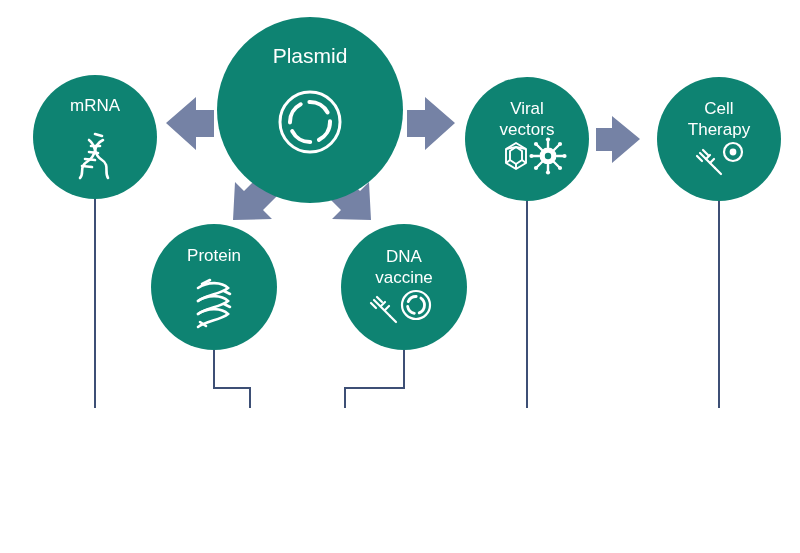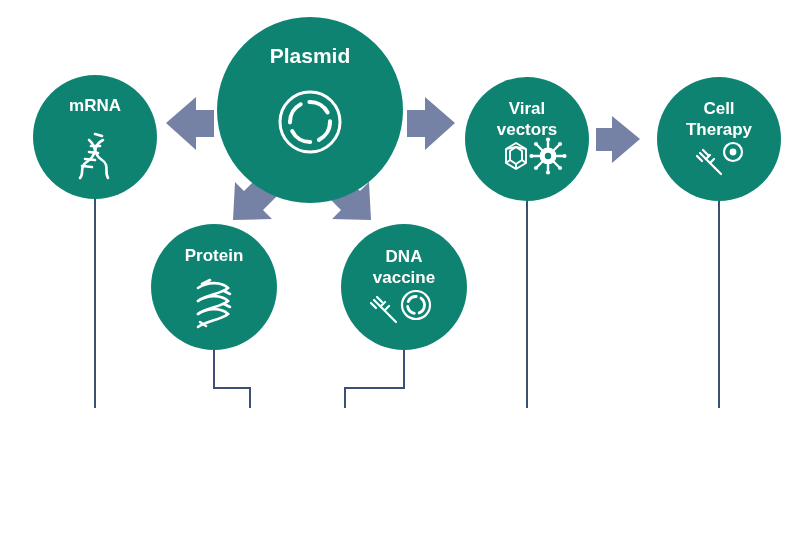--- a/index.html
+++ b/index.html
@@ -9,21 +9,20 @@
   }
   body {
     font-family: "Liberation Sans", sans-serif;
   }
   #canvas {
     position: relative;
     width: 800px;
     height: 408px;
     background: #ffffff;
     overflow: hidden;
-    font-weight: bold;
   }
   #diagram-svg {
     position: absolute;
     left: 0;
     top: 0;
     width: 800px;
     height: 553px;
   }
   .node-label {
     font-family: "Liberation Sans", sans-serif;

